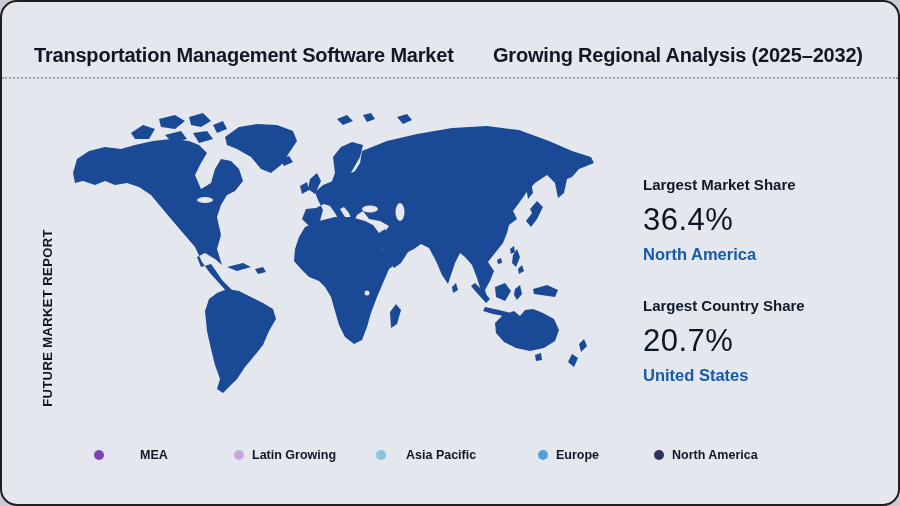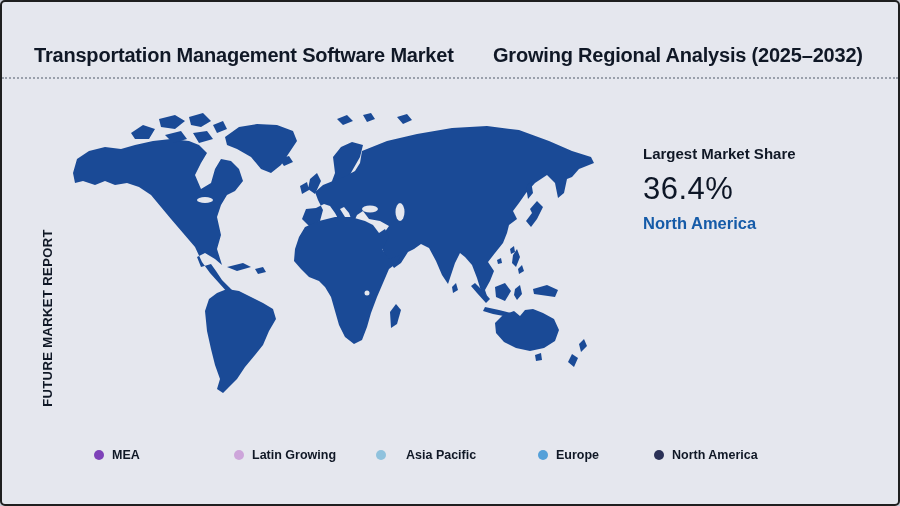--- a/index.html
+++ b/index.html
@@ -1,20 +1,20 @@
 <!DOCTYPE html>
 <html style="--map-fill: #1a4a96; --sea: #e5e7ee; --bg: #e5e7ee; --frame-border: #1f1f1f; --accent: #155ba8; --text-dark: #101826; --divider: #9aa0ab;"><head>
 <meta charset="utf-8">
 <style>
   html,body{margin:0;padding:0;background:#c9ccd6;}
   body{width:900px;height:506px;position:relative;font-family:"Liberation Sans",sans-serif;}
   .frame{
     position:absolute;inset:0;box-sizing:border-box;
     border:2px solid var(--frame-border,#1f1f1f);
-    border-radius:5px;
+    border-radius:17px;
     background:var(--bg,#e5e7ee);
     overflow:hidden;
   }
   .title-row{position:absolute;top:42px;left:0;width:100%;height:26px;}
   .title-part{
     position:absolute;top:0;white-space:nowrap;
     font-size:20px;font-weight:bold;color:var(--text-dark,#101826);
     letter-spacing:-0.2px;
   }
   .title-part.p1{left:32px;}
@@ -28,28 +28,28 @@
     transform:translate(-50%,-50%) rotate(-90deg);
     white-space:nowrap;font-size:13px;font-weight:bold;
     letter-spacing:0.4px;color:var(--text-dark,#101826);
   }
   .map-wrap{position:absolute;left:65px;top:95px;width:545px;height:325px;}
   .map-wrap svg{display:block;width:100%;height:100%;}
   .map-wrap path{fill:var(--map-fill,#1a4a96);}
   .map-wrap .lake{fill:var(--sea,#e5e7ee);}
   .stats{position:absolute;left:641px;top:143px;width:250px;}
   .stat-block{margin-bottom:33px;}
-  .stat-label{font-size:15px;font-weight:bold;color:var(--text-dark,#101826);}
+  .stat-label{font-size:15px;font-weight:bold;color:var(--text-dark,#101826);margin-top:31px;}
   .stat-value{font-size:31px;font-weight:normal;color:#0d1626;margin-top:9px;letter-spacing:0.5px;}
   .stat-region{font-size:16.5px;font-weight:bold;color:var(--accent,#155ba8);margin-top:7px;}
   .legend{position:absolute;left:0;top:446px;width:100%;height:22px;}
   .legend-item{position:absolute;top:0;display:flex;align-items:center;}
   .legend-dot{width:10px;height:10px;border-radius:50%;margin-right:8px;flex:0 0 auto;}
   .legend-label{font-size:12.5px;font-weight:bold;color:var(--text-dark,#101826);white-space:nowrap;}
-  .li-0{left:92px;} .li-1{left:232px;} .li-2{left:374px;gap:12px;} .li-3{left:536px;} .li-4{left:652px;}
+  .li-0{left:92px;gap:28px;} .li-1{left:232px;} .li-2{left:374px;gap:12px;} .li-3{left:536px;} .li-4{left:652px;}
 </style>
 </head>
 <body>
 
 <div class="frame">
 
   <div class="title-row">
     <span class="title-part p1">Transportation Management Software Market</span>
     <span class="title-part p2">Growing Regional Analysis (2025–2032)</span>
   </div>
@@ -101,20 +101,25 @@
       <circle class="lake" cx="300" cy="196" r="2.5"></circle>
     </svg>
   </div>
 
   <div class="stats">
     <div class="stat-block">
       <div class="stat-label">Largest Market Share</div>
       <div class="stat-value">36.4%</div>
       <div class="stat-region">North America</div>
     </div>
+    <div class="stat-block">
+      <div class="stat-label">Largest Country Share</div>
+      <div class="stat-value">20.7%</div>
+      <div class="stat-region">United States</div>
+    </div>
   </div>
 
   <div class="legend">
     <div class="legend-item li-0">
       <span class="legend-dot" style="background: rgb(126, 66, 185);"></span>
       <span class="legend-label">MEA</span>
     </div>
     <div class="legend-item li-1">
       <span class="legend-dot" style="background: rgb(205, 165, 218);"></span>
       <span class="legend-label">Latin Growing</span>

